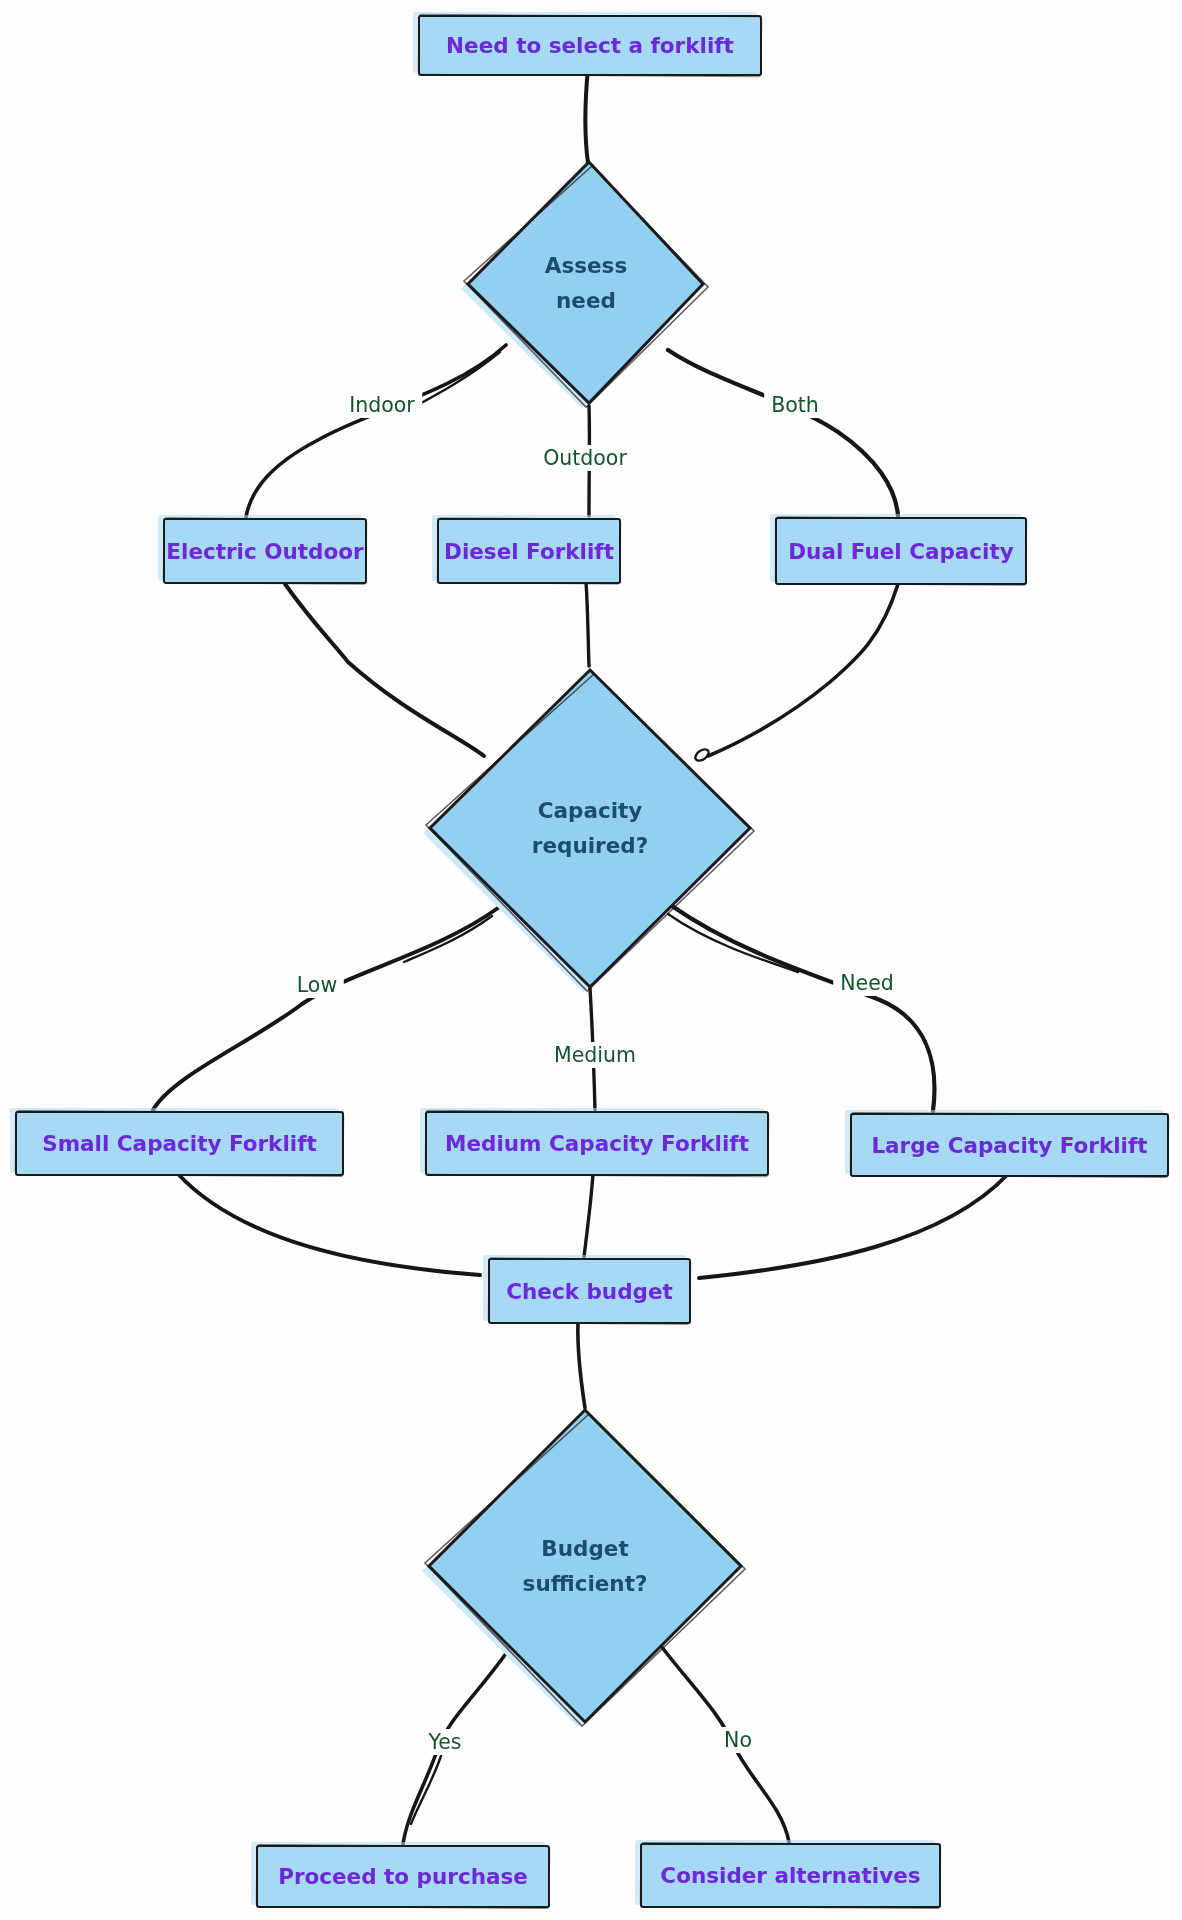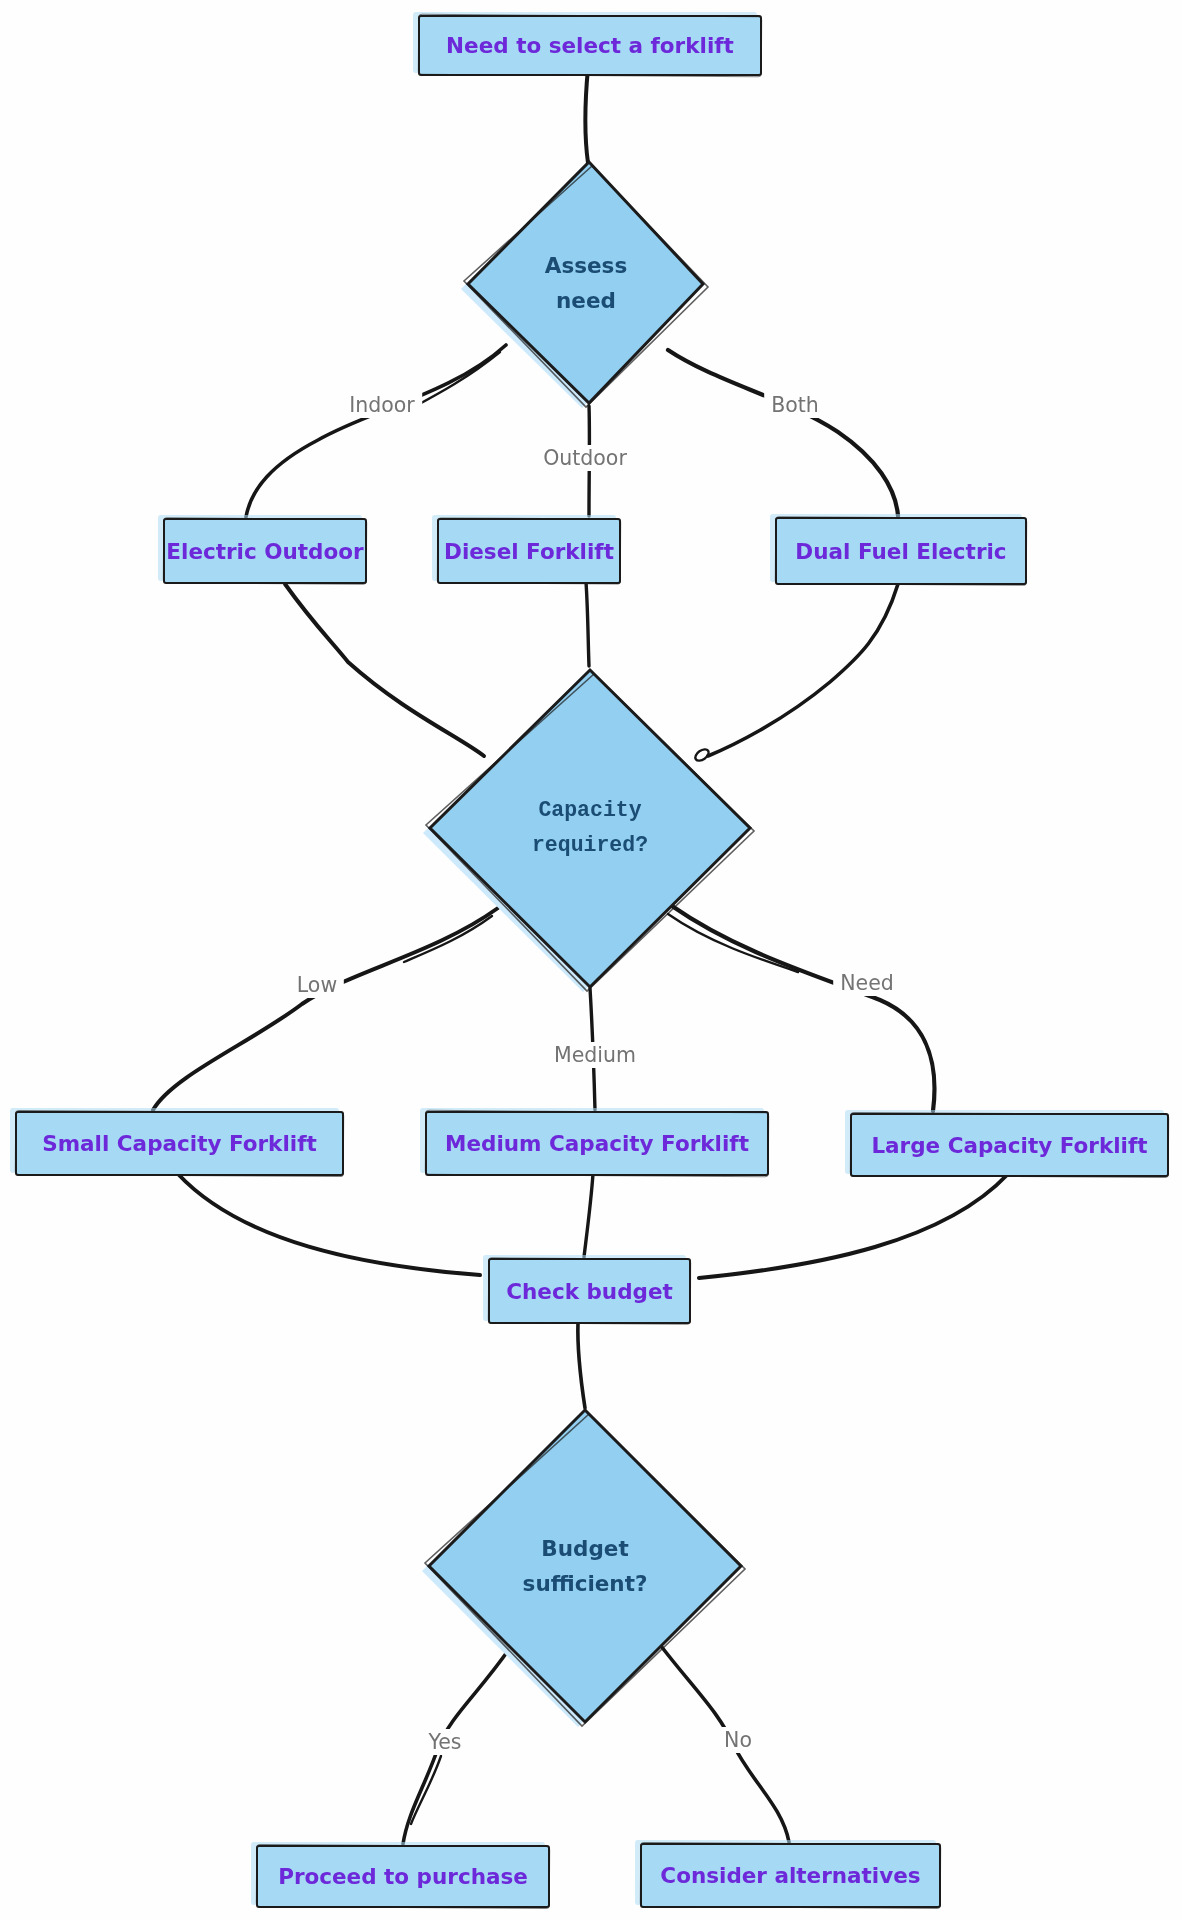--- a/index.html
+++ b/index.html
@@ -17,21 +17,21 @@
   .rect-node::after{
     content:"";position:absolute;inset:-2px;border:1.5px solid rgba(27,27,27,.55);
     border-radius:4px;transform:rotate(.4deg);pointer-events:none;
   }
   .diamond-label{
     position:absolute;z-index:3;transform:translate(-50%,-50%);text-align:center;
     color:#1b4d74;font-size:21.5px;font-weight:600;line-height:1.65;white-space:nowrap;
   }
   .edge-label{
     position:absolute;z-index:4;transform:translate(-50%,-50%);background:#fefefe;
-    padding:1px 7px;color:#737373;font-size:20.5px;font-weight:500;white-space:nowrap;
+    padding:1px 7px;color:#14532d;font-size:20.5px;font-weight:500;white-space:nowrap;
   }
 </style>
 </head>
 <body>
 
 <div id="canvas">
 
   <svg class="layer" width="1182" height="1920" viewBox="0 0 1182 1920">
     <g fill="none" stroke="#161616" stroke-linecap="round" stroke-linejoin="round">
 
@@ -79,21 +79,21 @@
 
   <div class="rect-node" style="left:163px;top:518px;width:200px;height:62px;">
     <span>Electric Outdoor</span>
   </div>
 
   <div class="rect-node" style="left:437px;top:518px;width:180px;height:62px;">
     <span>Diesel Forklift</span>
   </div>
 
   <div class="rect-node" style="left:775px;top:517px;width:248px;height:64px;">
-    <span>Dual Fuel Electric</span>
+    <span>Dual Fuel Capacity</span>
   </div>
 
   <div class="rect-node" style="left:15px;top:1111px;width:325px;height:61px;">
     <span>Small Capacity Forklift</span>
   </div>
 
   <div class="rect-node" style="left:425px;top:1111px;width:340px;height:61px;">
     <span>Medium Capacity Forklift</span>
   </div>
 
@@ -111,21 +111,21 @@
 
   <div class="rect-node" style="left:256px;top:1845px;width:290px;height:59px;">
     <span>Proceed to purchase</span>
   </div>
 
   <div class="diamond-label" style="left:586px;top:283px;">
     <div>Assess</div>
     <div>need</div>
   </div>
 
-  <div class="diamond-label" style="left:590px;top:828px;font-family:Liberation Mono, monospace;">
+  <div class="diamond-label" style="left:590px;top:828px;">
     <div>Capacity</div>
     <div>required?</div>
   </div>
 
   <div class="diamond-label" style="left:585px;top:1566px;">
     <div>Budget</div>
     <div>sufficient?</div>
   </div>
 
   <span class="edge-label" style="left:382px;top:405px;">Indoor</span>

